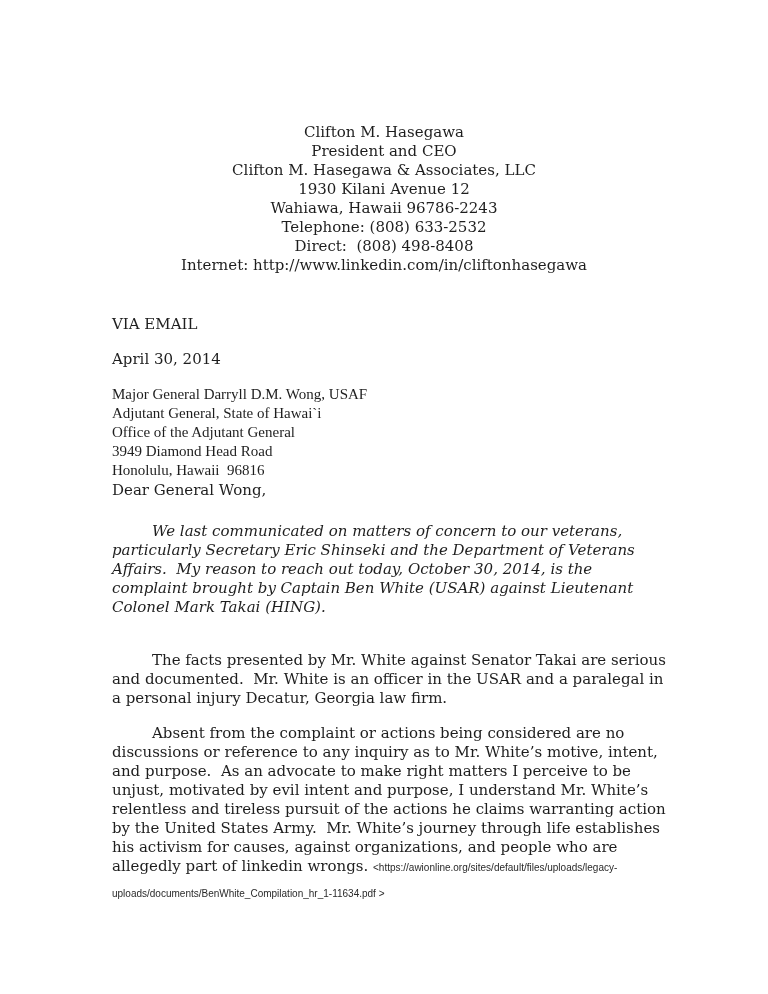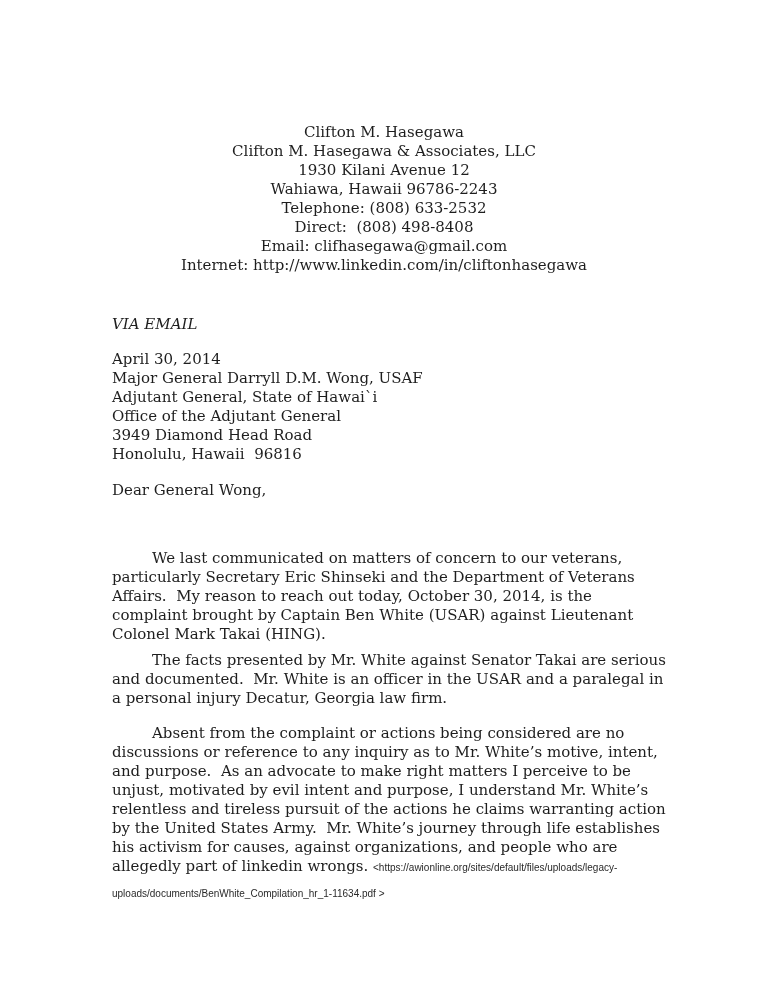--- a/index.html
+++ b/index.html
@@ -30,50 +30,50 @@
   }
   .block {
     position: absolute;
     left: 112px;
   }
   .doc-line {
     white-space: pre;
     font-size: 15px;
     line-height: 19px;
   }
-  .via        { top: 315px; font-style: italic; }
+  .via        { top: 315px; }
   .date       { top: 350px; }
-  .recipient  { top: 369px; }
+  .recipient  { top: 385px; font-family: Liberation Serif, serif; }
   .salutation { top: 481px; }
-  .para1      { top: 549px; }
+  .para1      { top: 522px; font-style: italic; }
   .para2      { top: 651px; }
   .para3wrap  { top: 724px; }
   .para > .doc-line:first-child { padding-left: 40px; }
   .citation {
     font-family: "Liberation Sans", sans-serif;
     font-size: 10px;
     line-height: 11px;
     color: #2a2a2a;
     white-space: pre;
   }
   .citation-line2 { margin-top: 12px; }
 </style>
 </head>
 <body>
 
 <div class="page">
 
   <header class="letterhead">
       <div class="lh-line">Clifton M. Hasegawa</div>
+      <div class="lh-line">President and CEO</div>
       <div class="lh-line">Clifton M. Hasegawa &amp; Associates, LLC</div>
       <div class="lh-line">1930 Kilani Avenue 12</div>
       <div class="lh-line">Wahiawa, Hawaii 96786-2243</div>
       <div class="lh-line">Telephone: (808) 633-2532</div>
       <div class="lh-line">Direct:  (808) 498-8408</div>
-      <div class="lh-line">Email: clifhasegawa@gmail.com</div>
       <div class="lh-line">Internet: http://www.linkedin.com/in/cliftonhasegawa</div>
     </header>
 
   <div class="block doc-line via">VIA EMAIL</div>
 
   <div class="block doc-line date">April 30, 2014</div>
 
   <div class="block recipient">
       <div class="doc-line">Major General Darryll D.M. Wong, USAF</div>
       <div class="doc-line">Adjutant General, State of Hawai`i</div>

